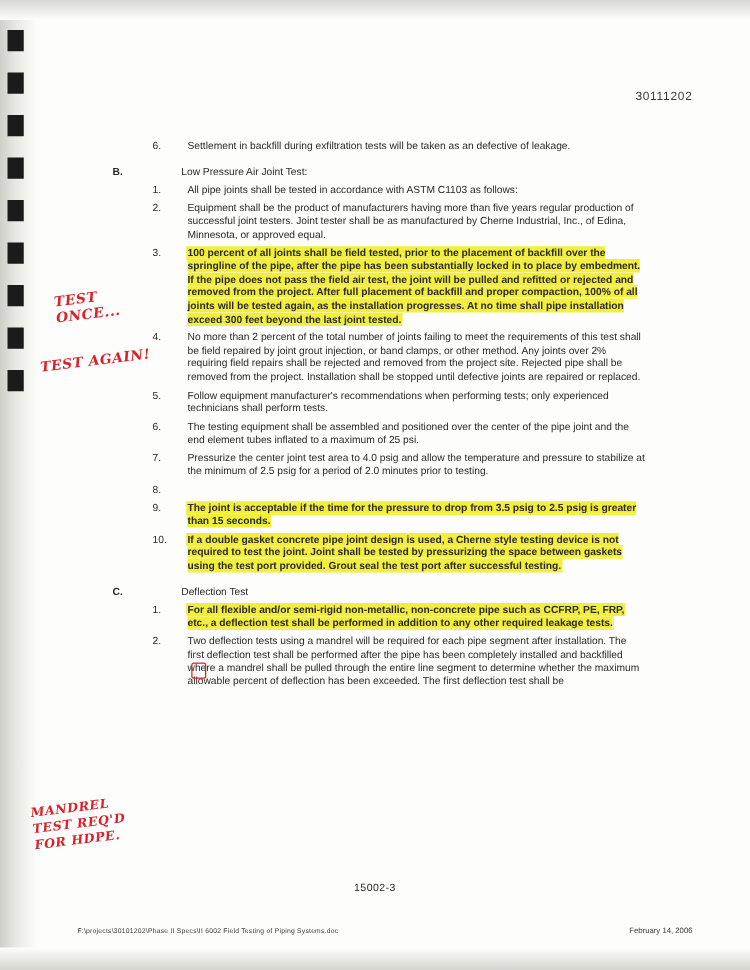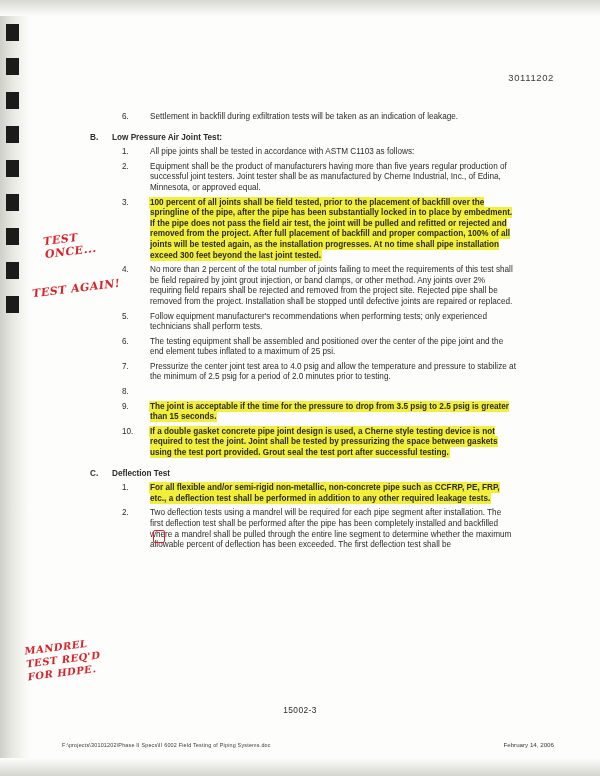--- a/index.html
+++ b/index.html
@@ -74,21 +74,21 @@
   }
   .txt {
     flex: 1 1 auto;
   }
 
   
   .lvl-letter .marker { width: 22px; margin-left: -6px; font-weight: bold; }
   .lvl-num .marker { width: 28px; margin-left: 26px; }
   .lvl-num .txt { }
 
-  .heading .txt { font-weight: bold; }
+  .heading .txt { font-weight: normal; margin-left: 33px; }
 
   .hl {
     background: #f2ee3c;
     box-shadow: 0 0 0 1px #f2ee3c;
     font-weight: bold;
   }
 
   .sec-gap { height: 6px; }
 
   
@@ -152,21 +152,21 @@
   <div class="punch" style="top:194px;"></div>
   <div class="punch" style="top:228px;"></div>
   <div class="punch" style="top:262px;"></div>
   <div class="punch" style="top:296px;"></div>
 
   <div class="docnum">30111202</div>
 
   <div class="body" id="body">
       <div class="row lvl-num">
         <div class="marker">6.</div>
-        <div class="txt"><span>Settlement in backfill during exfiltration tests will be taken as an indication of leakage.</span></div>
+        <div class="txt"><span>Settlement in backfill during exfiltration tests will be taken as an defective of leakage.</span></div>
       </div>
       <div class="sec-gap"></div>
       <div class="row lvl-letter heading">
         <div class="marker">B.</div>
         <div class="txt"><span>Low Pressure Air Joint Test:</span></div>
       </div>
       <div class="row lvl-num">
         <div class="marker">1.</div>
         <div class="txt"><span>All pipe joints shall be tested in accordance with ASTM C1103 as follows:</span></div>
       </div>

